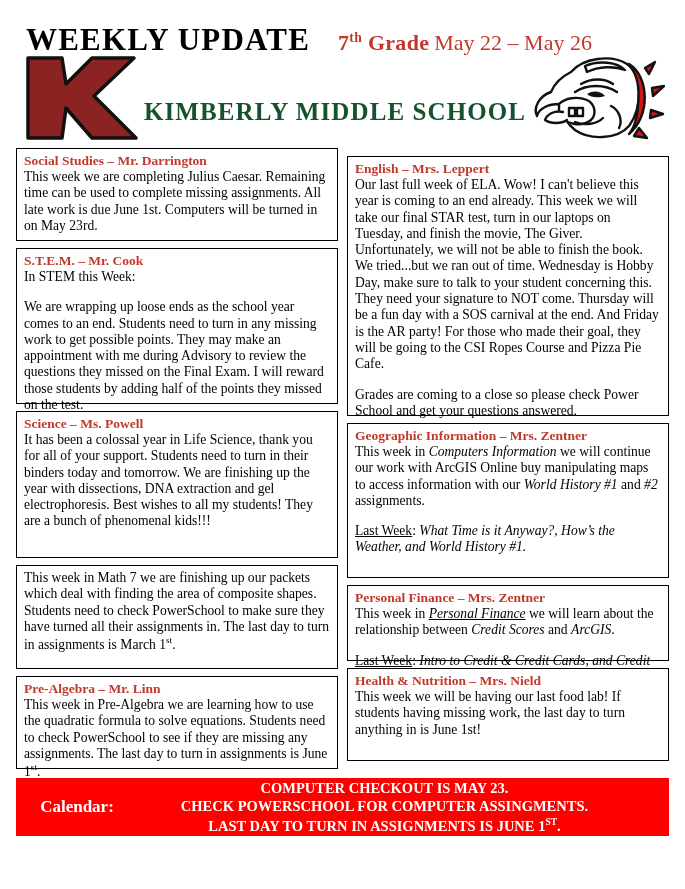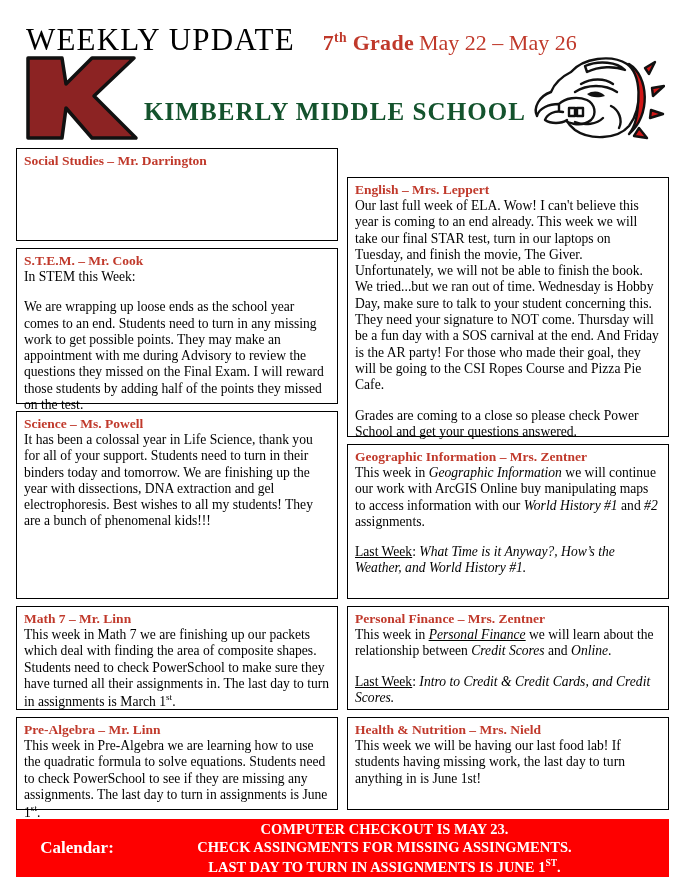--- a/index.html
+++ b/index.html
@@ -28,21 +28,21 @@
     height: 148px;
   }
   .header-top {
     display: flex;
     align-items: baseline;
     padding-top: 22px;
     padding-left: 10px;
   }
   .title-main {
     font-family: "Liberation Serif", "DejaVu Serif", serif;
-    font-weight: normal;
+    font-weight: bold;
     font-size: 31px;
     letter-spacing: 1.2px;
     color: #000000;
     white-space: nowrap;
   }
   .title-right {
     margin-left: 28px;
     white-space: nowrap;
     color: #C0392B;
     font-size: 22px;
@@ -86,21 +86,21 @@
     right: 4px;
     top: -8px;
     width: 140px;
     height: 94px;
   }
 
   
   .columns {
     display: flex;
     gap: 9px;
-    align-items: flex-end;
+    align-items: center;
   }
   .col {
     width: 322px;
     display: flex;
     flex-direction: column;
     gap: 7px;
   }
   .card {
     border: 1.2px solid #000000;
     box-sizing: border-box;
@@ -126,27 +126,27 @@
   .card-body p.spacer-before {
     margin-top: 14px;
   }
   .card-body i { font-style: italic; }
   .card-body u { text-decoration: underline; }
   .card-body sup { font-size: 0.68em; vertical-align: super; }
 
   
   .h-social   { height: 93px; }
   .h-stem     { height: 156px; }
-  .h-science  { height: 188px; }
+  .h-science  { height: 147px; }
   .h-math     { height: 104px; }
   .h-prealg   { height: 93px; }
 
   .h-english  { height: 260px; }
   .h-geo      { height: 155px; }
-  .h-finance  { height: 104px; }
+  .h-finance  { height: 76px; }
   .h-health   { height: 93px; }
 
   
   .calendar-banner {
     margin-top: 9px;
     background: #FE0000;
     border: 1px solid #FE0000;
     height: 56px;
     display: flex;
     align-items: center;
@@ -221,39 +221,41 @@
       </svg>
     </div>
   </div>
 
   <div class="columns">
 
     <div class="col">
 
       <div class="card h-social">
         <div class="card-title">Social Studies – Mr. Darrington</div>
+        <div class="card-body">
+          <p>This week we are completing Julius Caesar. Remaining time can be used to complete missing assignments. All late work is due June 1st. Computers will be turned in on May 23rd.</p>
+        </div>
       </div>
 
       <div class="card h-stem">
         <div class="card-title">S.T.E.M. – Mr. Cook</div>
         <div class="card-body">
           <p>In STEM this Week:</p>
           <p class="spacer-before">We are wrapping up loose ends as the school year comes to an end.  Students need to turn in any missing work to get possible points.  They may make an appointment with me during Advisory to review the questions they missed on the Final Exam.  I will reward those students by adding half of the points they missed on the test.</p>
         </div>
       </div>
 
       <div class="card h-science">
         <div class="card-title">Science – Ms. Powell</div>
         <div class="card-body">
           <p>It has been a colossal year in Life Science, thank you for all of your support. Students need to turn in their binders today and tomorrow. We are finishing up the year with dissections, DNA extraction and gel electrophoresis. Best wishes to all my students! They are a bunch of phenomenal kids!!!</p>
         </div>
       </div>
 
       <div class="card h-math">
-        <div class="card-title">Math 7 – Mr. Linn</div>
         <div class="card-body">
           <p><span>This week in Math 7 we are finishing up our packets which deal with finding the area of composite shapes. Students need to check PowerSchool to make sure they have turned all their assignments in.  The last day to turn in assignments is March 1</span><sup>st</sup><span>.</span></p>
         </div>
       </div>
 
       <div class="card h-prealg">
         <div class="card-title">Pre-Algebra – Mr. Linn</div>
         <div class="card-body">
           <p><span>This week in Pre-Algebra we are learning how to use the quadratic formula to solve equations.  Students need to check PowerSchool to see if they are missing any assignments.  The last day to turn in assignments is June 1</span><sup>st</sup><span>.</span></p>
         </div>
@@ -267,45 +269,45 @@
         <div class="card-title">English – Mrs. Leppert</div>
         <div class="card-body">
           <p>Our last full week of ELA.  Wow! I can't believe this year is coming to an end already. This week we will take our final STAR test, turn in our laptops on Tuesday, and finish the movie, The Giver. Unfortunately, we will not be able to finish the book.  We tried...but we ran out of time. Wednesday is Hobby Day, make sure to talk to your student concerning this.  They need your signature to NOT come.  Thursday will be a fun day with a SOS carnival at the end. And Friday is the AR party!  For those who made their goal, they will be going to the CSI Ropes Course and Pizza Pie Cafe.</p>
           <p class="spacer-before">Grades are coming to a close so  please check Power School and get your questions answered.</p>
         </div>
       </div>
 
       <div class="card h-geo">
         <div class="card-title">Geographic Information – Mrs. Zentner</div>
         <div class="card-body">
-          <p><span>This week in </span><i>Geographic Information</i><span> we will continue our work with ArcGIS Online buy manipulating maps to access information with our </span><i>World History #1</i><span> and </span><i>#2</i><span> assignments.</span></p>
+          <p><span>This week in </span><i>Computers Information</i><span> we will continue our work with ArcGIS Online buy manipulating maps to access information with our </span><i>World History #1</i><span> and </span><i>#2</i><span> assignments.</span></p>
           <p class="spacer-before"><u>Last Week</u><span>: </span><i>What Time is it Anyway?, How’s the Weather, and World History #1.</i></p>
         </div>
       </div>
 
       <div class="card h-finance">
         <div class="card-title">Personal Finance – Mrs. Zentner</div>
         <div class="card-body">
-          <p><span>This week in </span><i><u>Personal Finance</u></i><span> we will learn about the relationship between </span><i>Credit Scores</i><span> and </span><i>Online</i><span>.</span></p>
+          <p><span>This week in </span><i><u>Personal Finance</u></i><span> we will learn about the relationship between </span><i>Credit Scores</i><span> and </span><i>ArcGIS</i><span>.</span></p>
           <p class="spacer-before"><u>Last Week</u><span>: </span><i>Intro to Credit &amp; Credit Cards, and Credit Scores.</i></p>
         </div>
       </div>
 
       <div class="card h-health">
         <div class="card-title">Health &amp; Nutrition – Mrs. Nield</div>
         <div class="card-body">
           <p>This week we will be having our last food lab! If students having missing work, the last day to turn anything in is June 1st!</p>
         </div>
       </div>
 
     </div>
   </div>
 
   <div class="calendar-banner">
     <div class="calendar-label">Calendar:</div>
     <div class="calendar-lines">
       <div>COMPUTER CHECKOUT IS MAY 23.</div>
-      <div>CHECK ASSINGMENTS FOR MISSING ASSINGMENTS.</div>
+      <div>CHECK POWERSCHOOL FOR COMPUTER ASSINGMENTS.</div>
       <div><span>LAST DAY TO TURN IN ASSIGNMENTS IS JUNE 1</span><sup>ST</sup><span>.</span></div>
     </div>
   </div>
 
 </div>
 
 </body></html>

